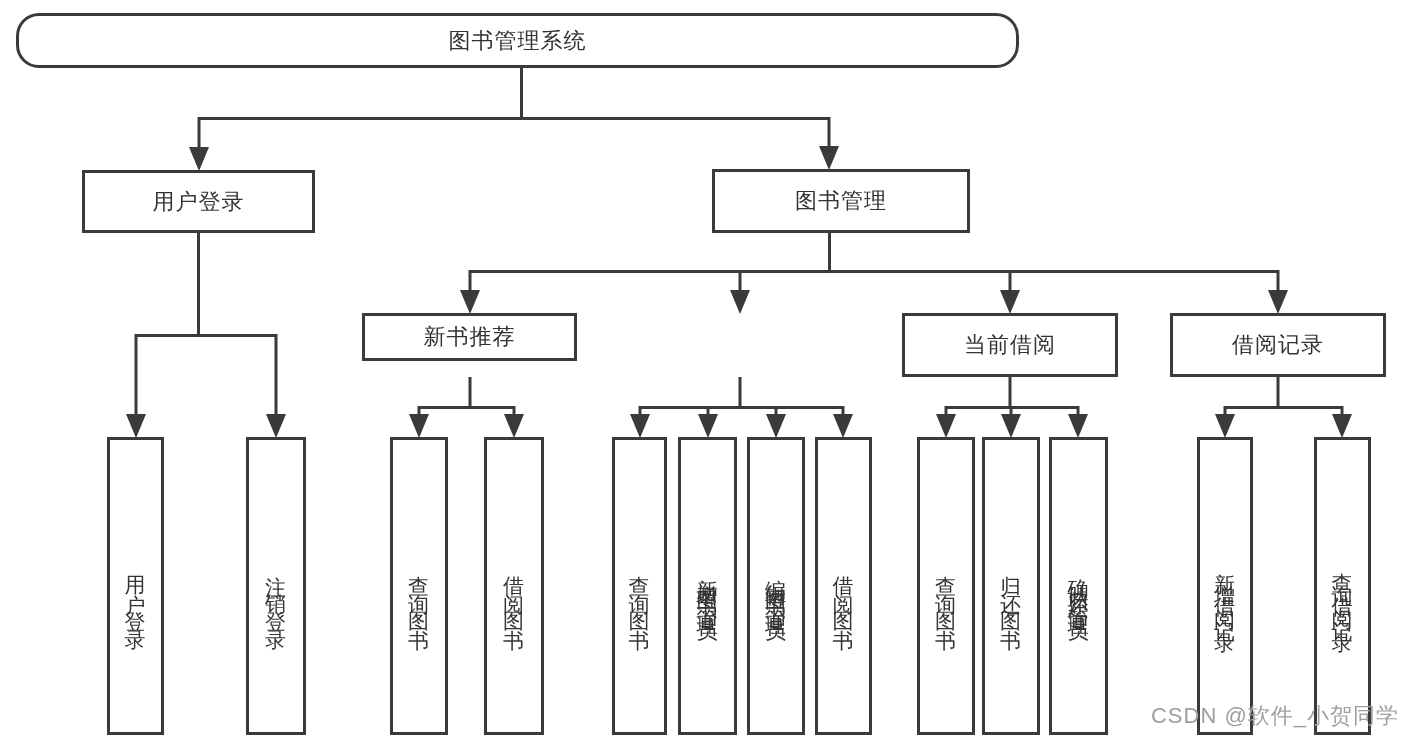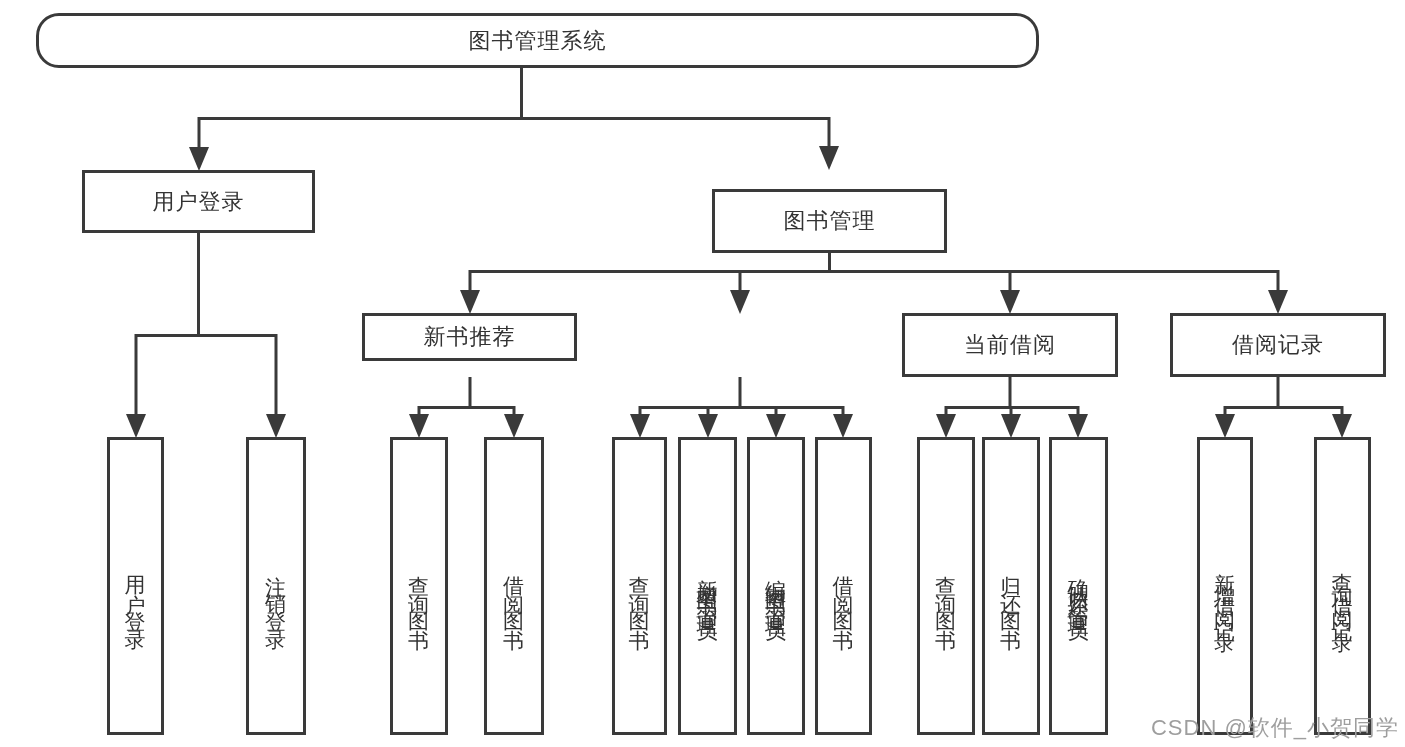--- a/index.html
+++ b/index.html
@@ -26,21 +26,21 @@
     text-orientation:mixed;
     font-size:21px;
     line-height:1;
     white-space:nowrap;
   }
   .ls-wide   { letter-spacing:18px; margin-top:18px; }
   .ls-mid    { letter-spacing:12px; margin-top:12px; }
   .ls-narrow { letter-spacing:6px;  margin-top:6px; }
   .watermark {
     position:absolute;
-    right:6px; bottom:4px;
+    right:6px; bottom:16px;
     font-size:22px;
     color:#9e9e9e;
     z-index:3;
     white-space:nowrap;
     letter-spacing:1px;
   }
 </style>
 </head>
 <body>
 
@@ -79,28 +79,28 @@
       <polygon points="776,438 766,414 786,414"></polygon>
       <polygon points="843,438 833,414 853,414"></polygon>
       <polygon points="946,438 936,414 956,414"></polygon>
       <polygon points="1011,438 1001,414 1021,414"></polygon>
       <polygon points="1078,438 1068,414 1088,414"></polygon>
       <polygon points="1225,438 1215,414 1235,414"></polygon>
       <polygon points="1342,438 1332,414 1352,414"></polygon>
     </g>
   </svg>
 
-  <div class="node" style="left:36px; top:13px; width:1003px; height:55px;border-radius:23px;">
+  <div class="node" style="left:16px; top:13px; width:1003px; height:55px;border-radius:23px;">
     <span class="hlabel">图书管理系统</span>
   </div>
 
   <div class="node" style="left:82px; top:170px; width:233px; height:63px;">
     <span class="hlabel">用户登录</span>
   </div>
-  <div class="node" style="left:712px; top:169px; width:235px; height:64px;margin-top:20px;">
+  <div class="node" style="left:712px; top:169px; width:258px; height:64px;">
     <span class="hlabel">图书管理</span>
   </div>
 
   <div class="node" style="left:362px; top:313px; width:215px; height:48px;">
     <span class="hlabel">新书推荐</span>
   </div>
   <div class="node" style="left:902px; top:313px; width:216px; height:64px;">
     <span class="hlabel">当前借阅</span>
   </div>
   <div class="node" style="left:1170px; top:313px; width:216px; height:64px;">

